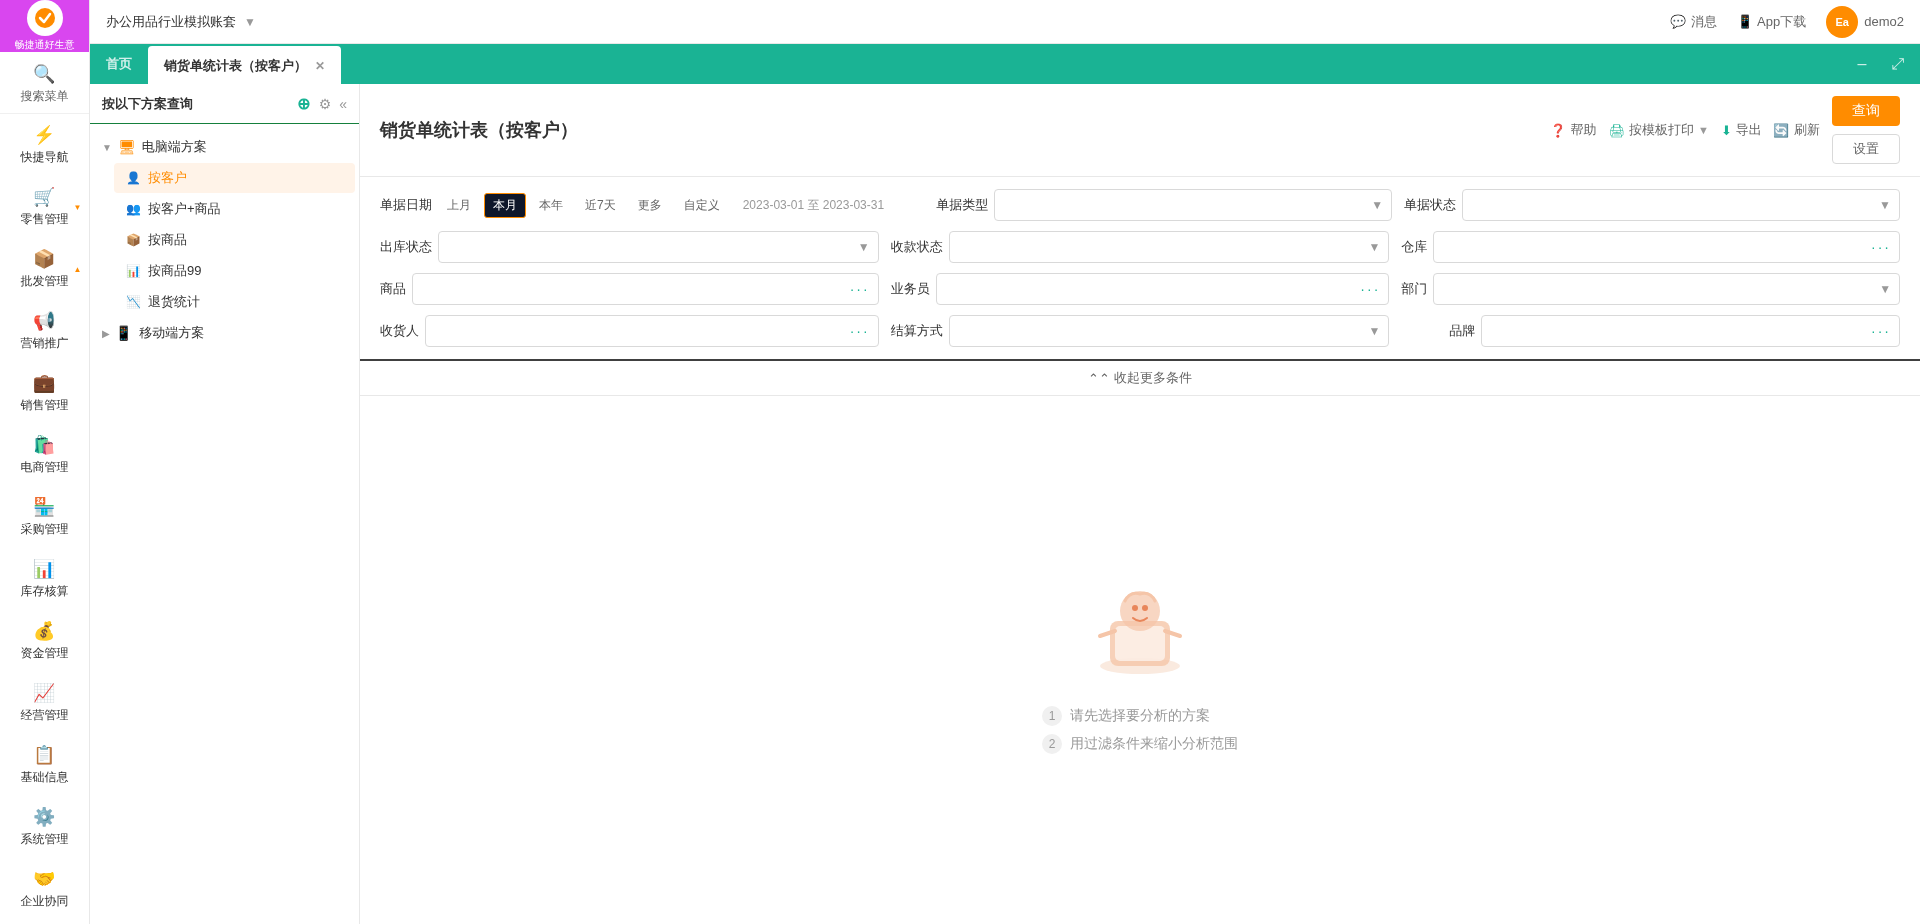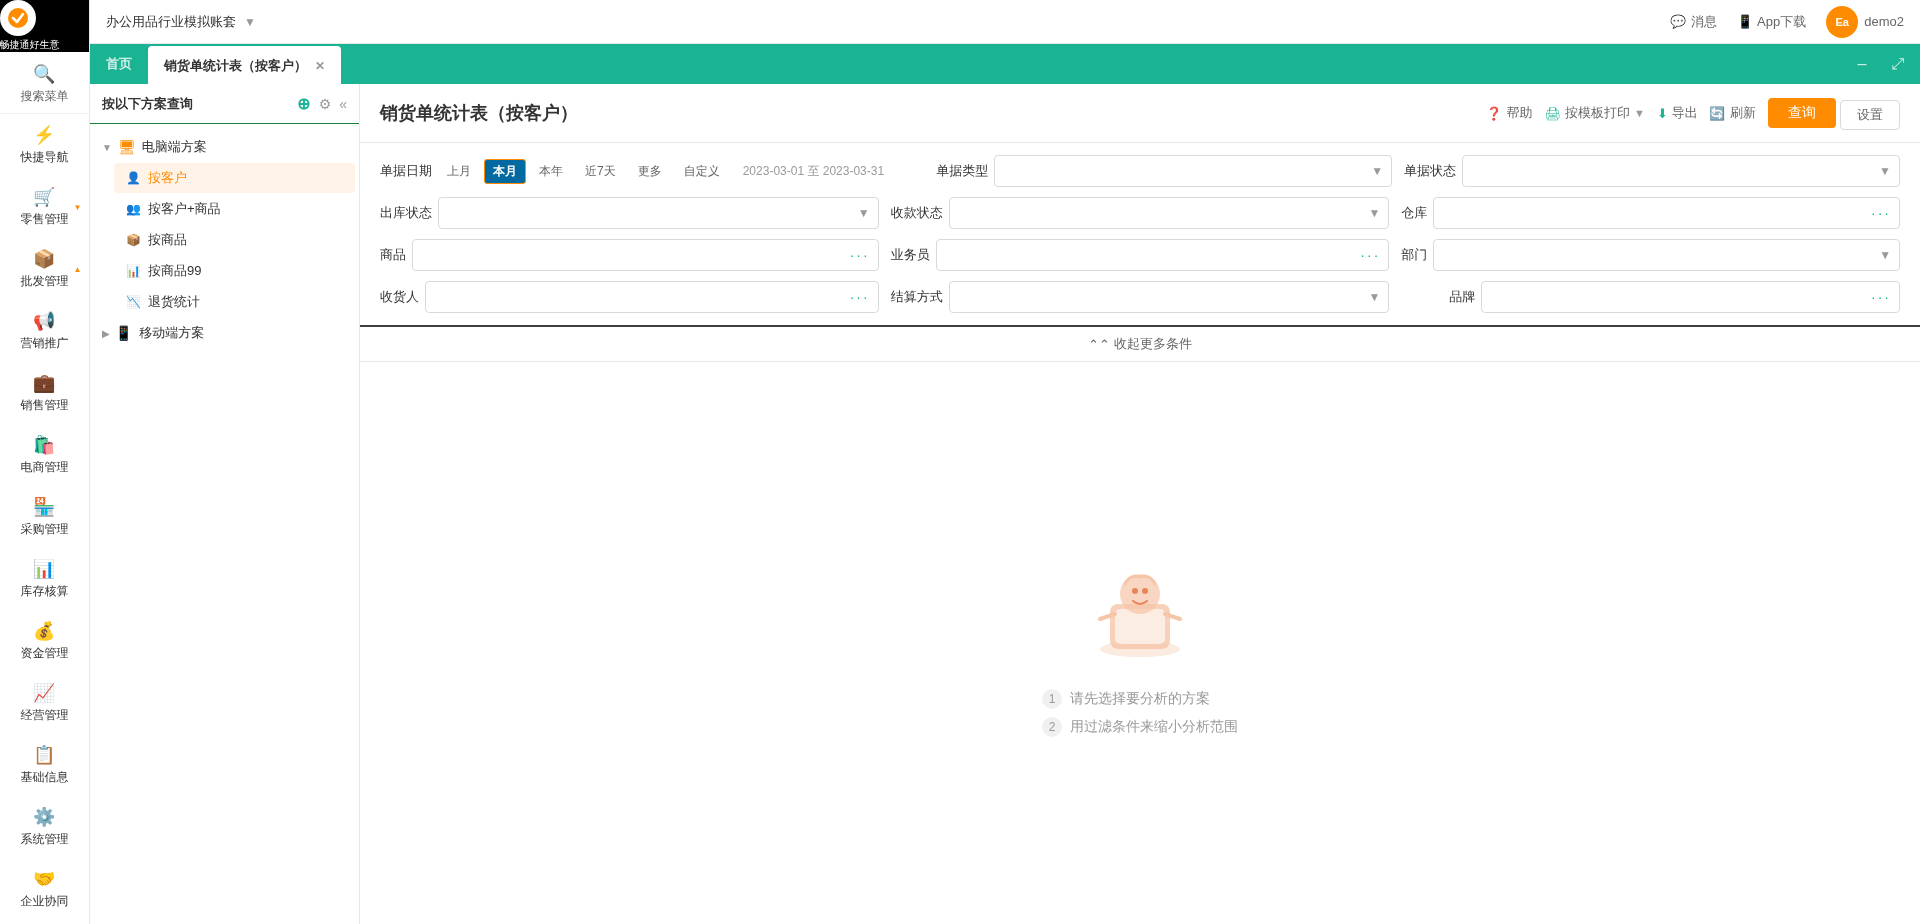--- a/index.html
+++ b/index.html
@@ -1,20 +1,20 @@
 <!DOCTYPE html>
 <html><head>
   <meta charset="utf-8">
   <style>
     * { margin: 0; padding: 0; box-sizing: border-box; }
     body { font-family: 'Microsoft YaHei', Arial, sans-serif; font-size: 13px; background: #f5f5f5; display: flex; height: 924px; overflow: hidden; }
 
     
     .sidebar { width: 90px; background: #fff; display: flex; flex-direction: column; align-items: center; border-right: 1px solid #e8e8e8; height: 100%; overflow-y: auto; }
-    .sidebar-logo { width: 90px; height: 60px; background: #000000; display: flex; flex-direction: column; align-items: flex-start; justify-content: center; }
+    .sidebar-logo { width: 90px; height: 60px; background: #d946ef; display: flex; flex-direction: column; align-items: center; justify-content: center; }
     .sidebar-logo .logo-icon { width: 36px; height: 36px; background: #fff; border-radius: 50%; display: flex; align-items: center; justify-content: center; }
     .sidebar-logo .logo-icon svg { width: 24px; height: 24px; }
     .sidebar-logo .logo-text { font-size: 10px; color: #fff; margin-top: 2px; }
 
     .sidebar-search { width: 90px; padding: 8px 0; display: flex; flex-direction: column; align-items: center; cursor: pointer; border-bottom: 1px solid #f0f0f0; }
     .sidebar-search span { font-size: 12px; color: #666; margin-top: 3px; }
 
     .sidebar-item { width: 90px; padding: 10px 0; display: flex; flex-direction: column; align-items: center; cursor: pointer; position: relative; }
     .sidebar-item .item-label { font-size: 12px; color: #333; margin-top: 3px; }
     .sidebar-item .item-icon { font-size: 18px; color: #666; }
@@ -71,38 +71,38 @@
     .header-action .icon { color: #1ab394; }
 
     
     .filter-area { background: #fff; padding: 12px 20px; border-bottom: 2px solid #404040; }
     .filter-control { flex: 1; border: 1px solid #d9d9d9; border-radius: 4px; height: 32px; padding: 0 8px; display: flex; align-items: center; justify-content: space-between; cursor: pointer; background: #fff; }
     .filter-control .placeholder { color: #ccc; font-size: 13px; }
     .filter-control .arrow { color: #999; font-size: 12px; }
     .filter-control .dots { color: #1ab394; font-size: 14px; letter-spacing: 2px; }
     .date-tabs { display: flex; align-items: center; gap: 4px; }
     .date-tab { padding: 3px 8px; border-radius: 3px; font-size: 12px; color: #666; cursor: pointer; border: 1px solid transparent; }
-    .date-tab.active { background: #0369a1; color: #fff; border-color: #ff8c00; font-weight: bold; }
+    .date-tab.active { background: #0f172a; color: #fff; border-color: #ff8c00; }
     .date-range { font-size: 12px; color: #999; margin-left: 8px; }
 
     
     .collapse-bar { background: #fff; padding: 8px 20px; display: flex; justify-content: center; border-bottom: 1px solid #e8e8e8; }
     .collapse-btn { display: flex; align-items: center; gap: 4px; font-size: 13px; color: #666; cursor: pointer; }
 
     
     .empty-state { flex: 1; display: flex; flex-direction: column; align-items: center; justify-content: center; background: #fff; }
     .empty-icon { width: 120px; height: 120px; margin-bottom: 20px; }
     .empty-tips { display: flex; flex-direction: column; gap: 8px; }
     .empty-tip { display: flex; align-items: center; gap: 8px; font-size: 14px; color: #999; }
     .tip-num { width: 20px; height: 20px; border-radius: 50%; background: #f0f0f0; display: flex; align-items: center; justify-content: center; font-size: 12px; color: #999; }
 
     
     .query-btn { background: #ff8c00; color: #fff; border: none; border-radius: 4px; padding: 6px 20px; font-size: 14px; cursor: pointer; }
     .settings-btn { background: #fff; color: #666; border: 1px solid #d9d9d9; border-radius: 4px; padding: 5px 16px; font-size: 13px; cursor: pointer; margin-top: 4px; }
-    .query-actions { display: flex; flex-direction: row; gap: 4px; align-items: center; }
+    .query-actions { display: flex; flex-direction: column; gap: 4px; }
 
     
     .avatar { width: 32px; height: 32px; border-radius: 50%; overflow: hidden; background: #ff8c00; display: flex; align-items: center; justify-content: center; color: #fff; font-size: 12px; }
 
     .right-panel-content { flex: 1; display: flex; flex-direction: column; overflow: hidden; }
   </style>
 </head>
 <body>
 
 <div class="sidebar">

